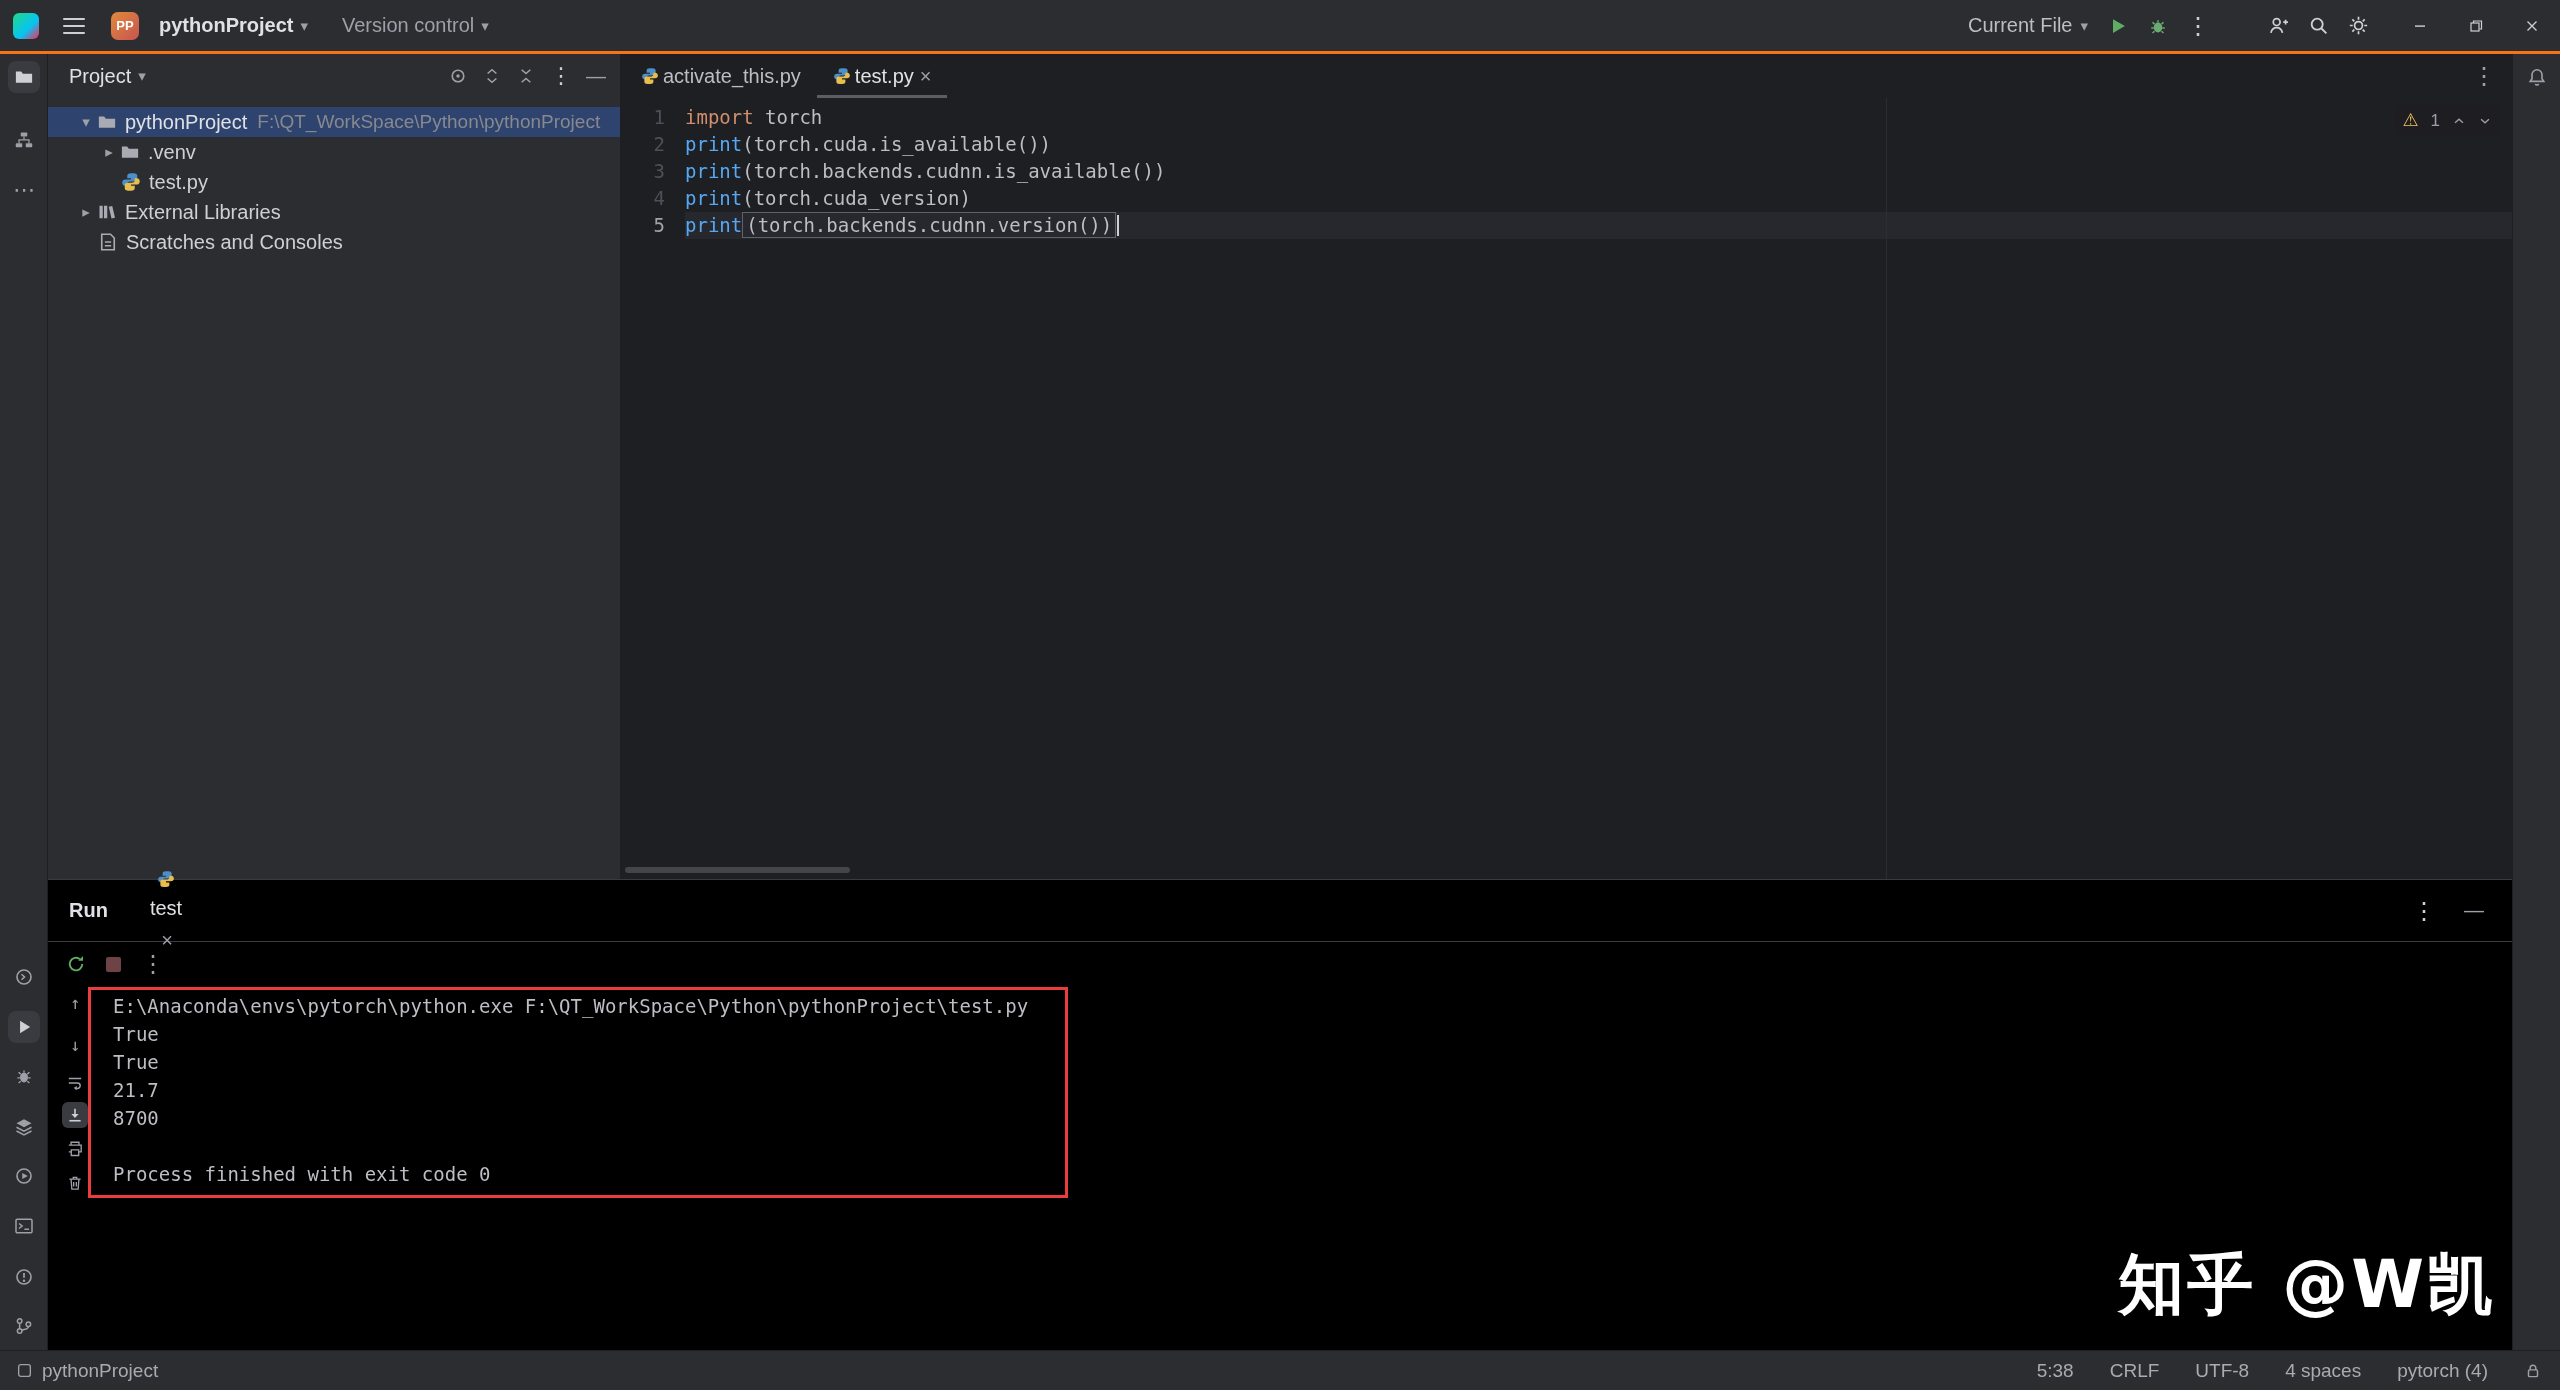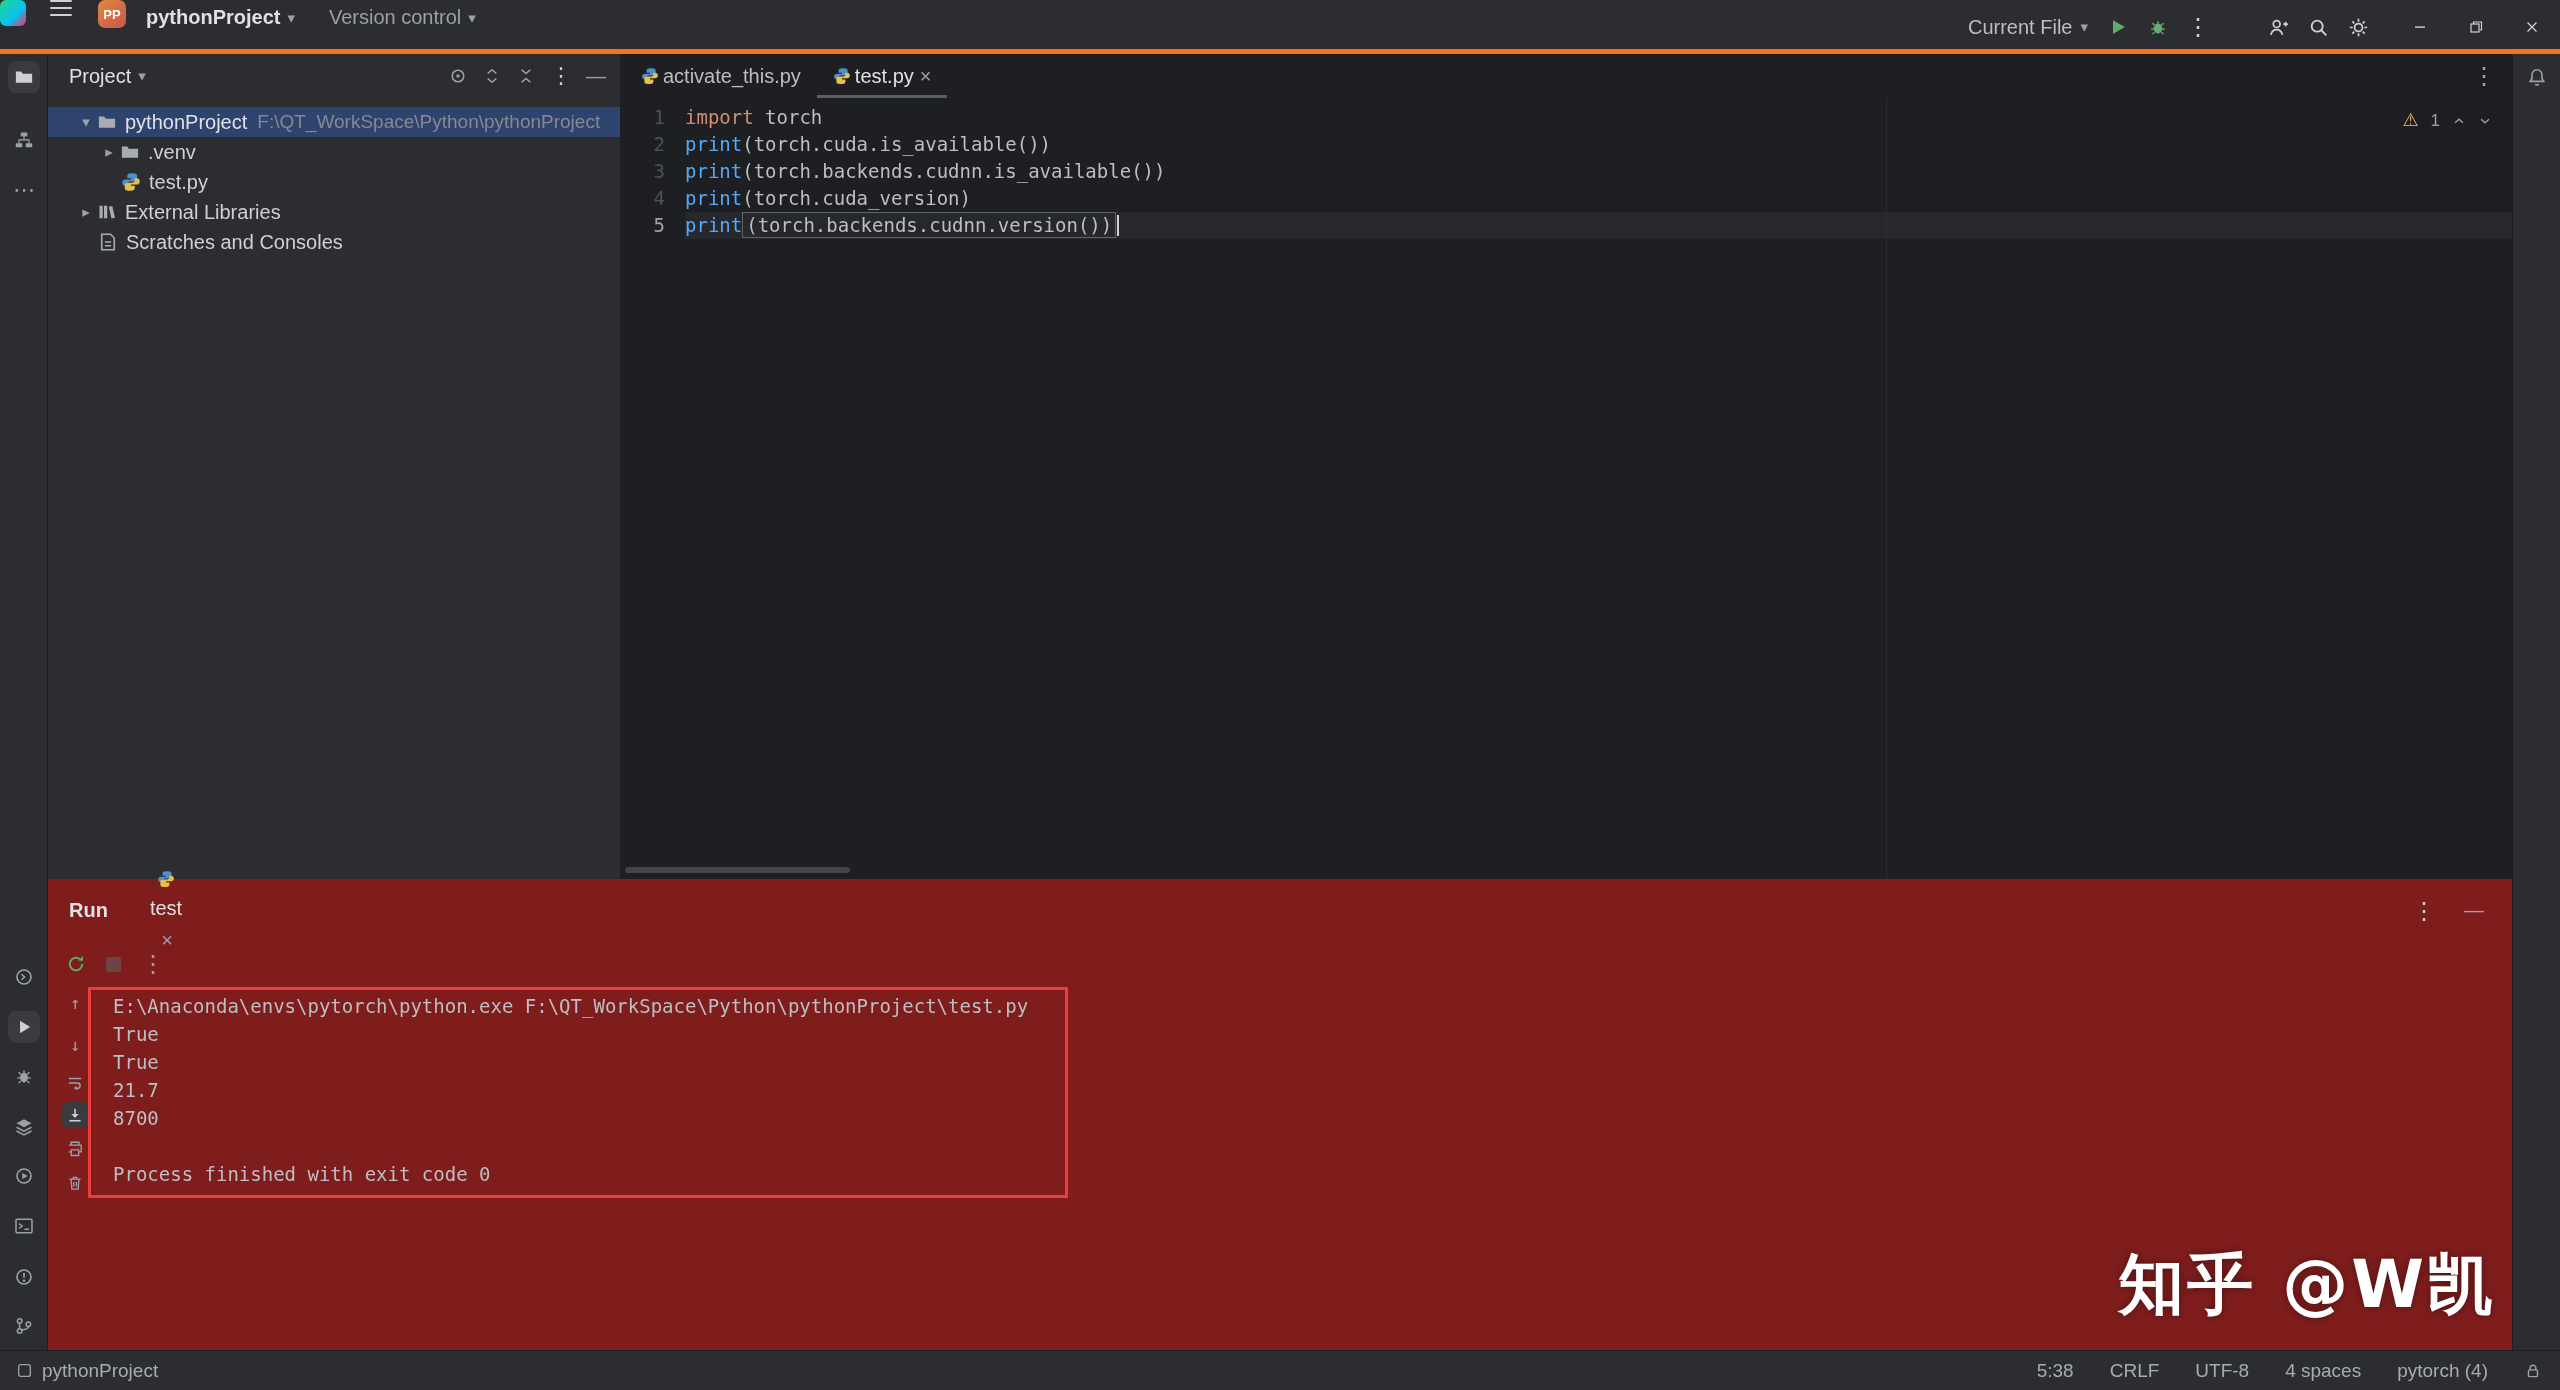--- a/index.html
+++ b/index.html
@@ -5,22 +5,22 @@
   * { margin:0; padding:0; box-sizing:border-box; }
   html,body { width:2560px; height:1390px; }
   body {
     background:#1e1f22; color:#bcbec4; overflow:hidden; position:relative;
     font-family:"Liberation Sans","DejaVu Sans",sans-serif;
   }
   svg { display:block; }
 
   
   .titlebar {
-    height:54px; background:#2b2d30; border-bottom:5px solid #f97316;
-    display:flex; align-items:flex-start; padding-left:0; font-size:20px;
+    height:54px; background:#2b2d30; border-bottom:3px solid #f97316;
+    display:flex; align-items:center; padding-left:13px; font-size:20px;
   }
   .tb-logo { width:26px; height:26px; border-radius:6px;
     background:linear-gradient(135deg,#21d789,#07c3f2 60%,#fe2857); margin-right:24px; }
   .tb-burger { width:22px; height:16px; display:flex; flex-direction:column; justify-content:space-between; margin-right:26px; cursor:pointer; }
   .tb-burger i { display:block; height:2px; background:#ced0d6; border-radius:1px; }
   .tb-badge { width:28px; height:28px; border-radius:7px; background:linear-gradient(135deg,#e08a3c,#c75450);
     color:#fff; font-size:13px; font-weight:bold; display:flex; align-items:center; justify-content:center; margin-right:12px; }
   .tb-item { display:flex; align-items:center; gap:7px; padding:6px 8px; border-radius:6px; cursor:pointer; }
   .tb-name { color:#dfe1e5; font-weight:600; }
   .tb-vcs { color:#9da0a8; margin-left:18px; }
@@ -75,21 +75,21 @@
   .frag { border:1px solid #5f6368; border-radius:0; padding:1px 3px; }
   .caret { display:inline-block; width:2px; height:21px; background:#ced0d6; vertical-align:text-bottom; margin-left:1px; }
   .guide { position:absolute; top:0; bottom:0; left:1265px; width:1px; background:#2b2d30; }
   .inspect { position:absolute; top:6px; right:12px; display:flex; align-items:center; gap:12px;
     font-family:"Liberation Sans",sans-serif; font-size:17px; color:#9da0a8; background:rgba(30,31,34,.85);
     padding:3px 8px; border-radius:8px; }
   .warn { color:#f2c55c; font-size:18px; }
   .hscroll { position:absolute; left:4px; bottom:6px; width:225px; height:6px; border-radius:3px; background:#43454a; }
 
   
-  .run-panel { flex:1; background:#7f1d1d; border-top:1px solid #393b40; position:relative; min-height:0; }
+  .run-panel { flex:1; background:#000000; border-top:1px solid #393b40; position:relative; min-height:0; }
   .run-header { height:62px; display:flex; align-items:center; padding-left:21px; font-size:20px;
     border-bottom:1px solid #393b40; }
   .run-title { color:#dfe1e5; font-weight:600; }
   .run-tab { display:flex; align-items:center; gap:9px; margin-left:42px; color:#dfe1e5; cursor:pointer;flex-direction:column; }
   .run-actions { margin-left:auto; display:flex; align-items:center; gap:28px; padding-right:28px; color:#9da0a8; }
   .run-actions > * { cursor:pointer; }
   .run-toolbar { height:44px; display:flex; align-items:center; gap:20px; padding-left:18px; }
   .stop-sq { width:15px; height:15px; border-radius:2px; background:#6e4346; }
   .console { position:relative; height:365px;
     font-family:"DejaVu Sans Mono","Liberation Mono",monospace; font-size:19px; }

